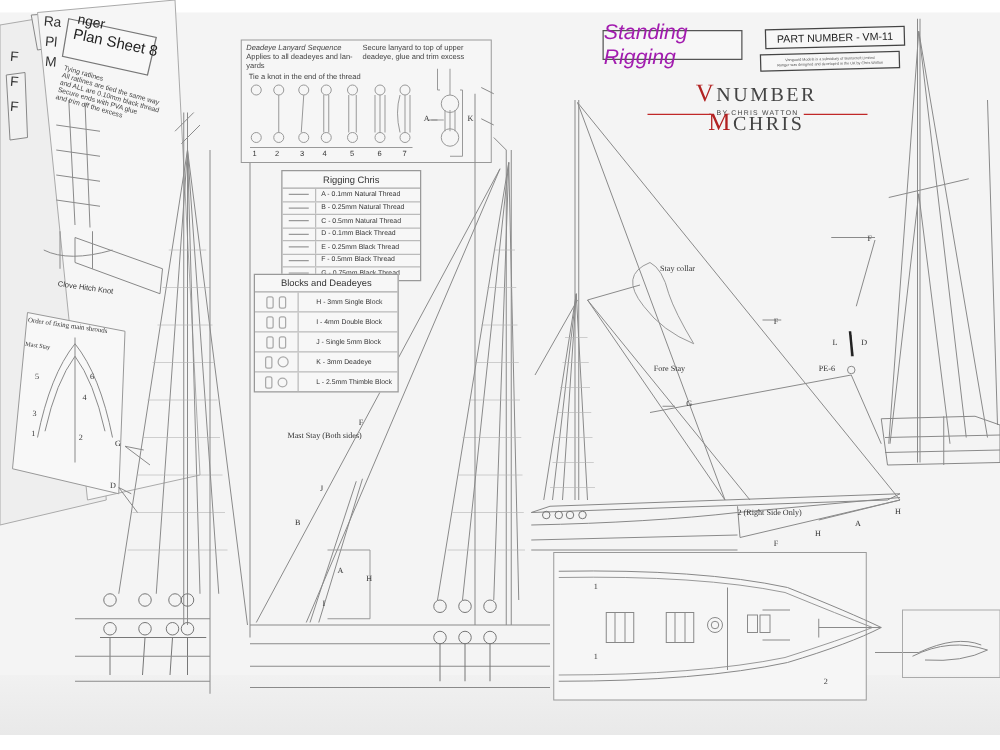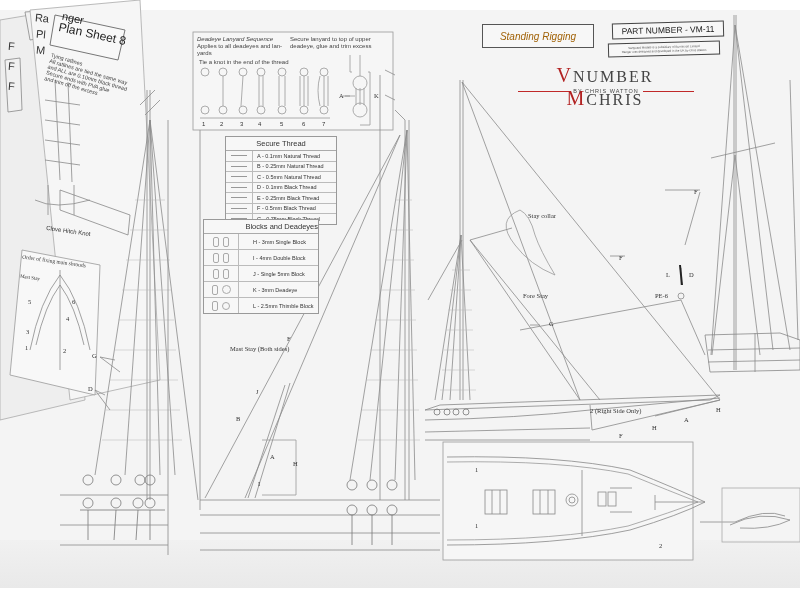--- a/index.html
+++ b/index.html
@@ -3,21 +3,21 @@
 <meta charset="utf-8">
 <style>
   html,body{margin:0;padding:0;}
   body{width:800px;height:600px;overflow:hidden;background:#ffffff;font-family:"Liberation Sans",sans-serif;position:relative;}
   .page{position:absolute;left:0;top:0;width:800px;height:600px;}
   .sheet{position:absolute;left:0;top:10px;width:800px;height:578px;background:#f4f4f4;}
   .sheet-shade{position:absolute;left:0;top:540px;width:800px;height:48px;background:linear-gradient(#f1f1f1,#e9e9e9);}
   svg.draw{position:absolute;left:0;top:0;}
   .txt{position:absolute;color:#333;white-space:nowrap;}
   .serif{font-family:"Liberation Serif",serif;}
-  .title-box{position:absolute;left:482px;top:24px;width:110px;height:22px;border:1.5px solid #555;background:#f7f7f7;font-style:italic;font-size:10px;color:#a16207;display:flex;align-items:center;justify-content:center;}
+  .title-box{position:absolute;left:482px;top:24px;width:110px;height:22px;border:1.5px solid #555;background:#f7f7f7;font-style:italic;font-size:17px;color:#a21caf;display:flex;align-items:center;justify-content:center;}
   .part-box{position:absolute;left:612px;top:22px;width:110px;height:14px;border:1.5px solid #444;background:#f7f7f7;font-size:8.5px;color:#222;display:flex;align-items:center;justify-content:center;transform:rotate(-1.5deg);}
   .copy-box{position:absolute;left:608px;top:42px;width:110px;height:12px;border:1.3px solid #444;background:#f7f7f7;font-size:3px;color:#555;display:flex;flex-direction:column;align-items:center;justify-content:center;line-height:4px;transform:rotate(-1.5deg);}
   .brand{position:absolute;left:520px;top:64px;width:170px;text-align:center;font-family:"Liberation Serif",serif;font-size:16px;letter-spacing:2px;color:#444;}
   .brand .cap{color:#b22222;font-size:20px;}
   .byline{position:absolute;left:518px;top:88px;width:176px;display:flex;align-items:center;gap:4px;font-size:5.5px;letter-spacing:1px;color:#444;}
   .byline .rule{flex:1;height:1px;background:#c02828;}
   .tbl{position:absolute;border:1px solid #999;background:#f7f7f7;}
   .tbl .hdr{text-align:center;font-size:7.5px;color:#333;border-bottom:1px solid #aaa;padding:2px 0;}
   .tbl .row{display:flex;border-bottom:1px solid #bbb;height:9.5px;align-items:center;}
   .tbl .row:last-child{border-bottom:none;}
@@ -316,21 +316,21 @@
   <div class="txt" style="left:220px;top:121px;font-size:6px;">2</div>
   <div class="txt" style="left:240px;top:121px;font-size:6px;">3</div>
   <div class="txt" style="left:258px;top:121px;font-size:6px;">4</div>
   <div class="txt" style="left:280px;top:121px;font-size:6px;">5</div>
   <div class="txt" style="left:302px;top:121px;font-size:6px;">6</div>
   <div class="txt" style="left:322px;top:121px;font-size:6px;">7</div>
   <div class="lbl-s" style="left:339px;top:92px;">A</div>
   <div class="lbl-s" style="left:374px;top:92px;">K</div>
 
   <div class="tbl" style="left:225px;top:136px;width:110px;">
-    <div class="hdr">Secure Thread</div>
+    <div class="hdr">Rigging Chris</div>
     <div class="row">
         <span class="sw">
           <i></i>
         </span>
         <span class="lbl">A - 0.1mm Natural Thread</span>
       </div>
     <div class="row">
         <span class="sw">
           <i></i>
         </span>
@@ -362,21 +362,21 @@
       </div>
     <div class="row">
         <span class="sw">
           <i></i>
         </span>
         <span class="lbl">G - 0.75mm Black Thread</span>
       </div>
   </div>
 
   <div class="tbl blk" style="left:203px;top:219px;width:114px;">
-    <div class="hdr" style="font-size:7.5px;text-align:right;">Blocks and Deadeyes</div>
+    <div class="hdr" style="font-size:7.5px;">Blocks and Deadeyes</div>
     <div class="row">
         <span class="sw">
           <b></b>
           <b></b>
         </span>
         <span class="lbl">H - 3mm Single Block</span>
       </div>
     <div class="row">
         <span class="sw">
           <b></b>

